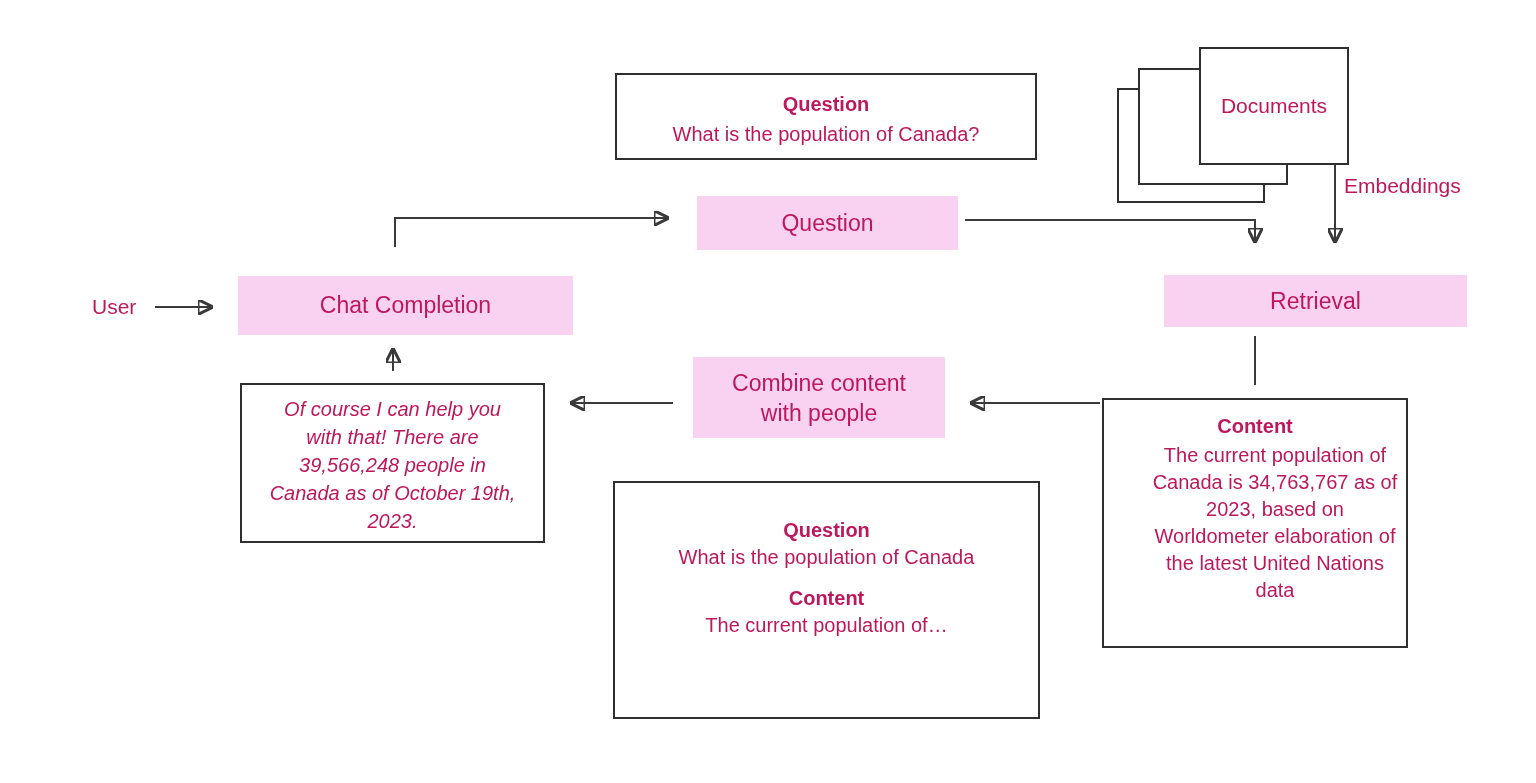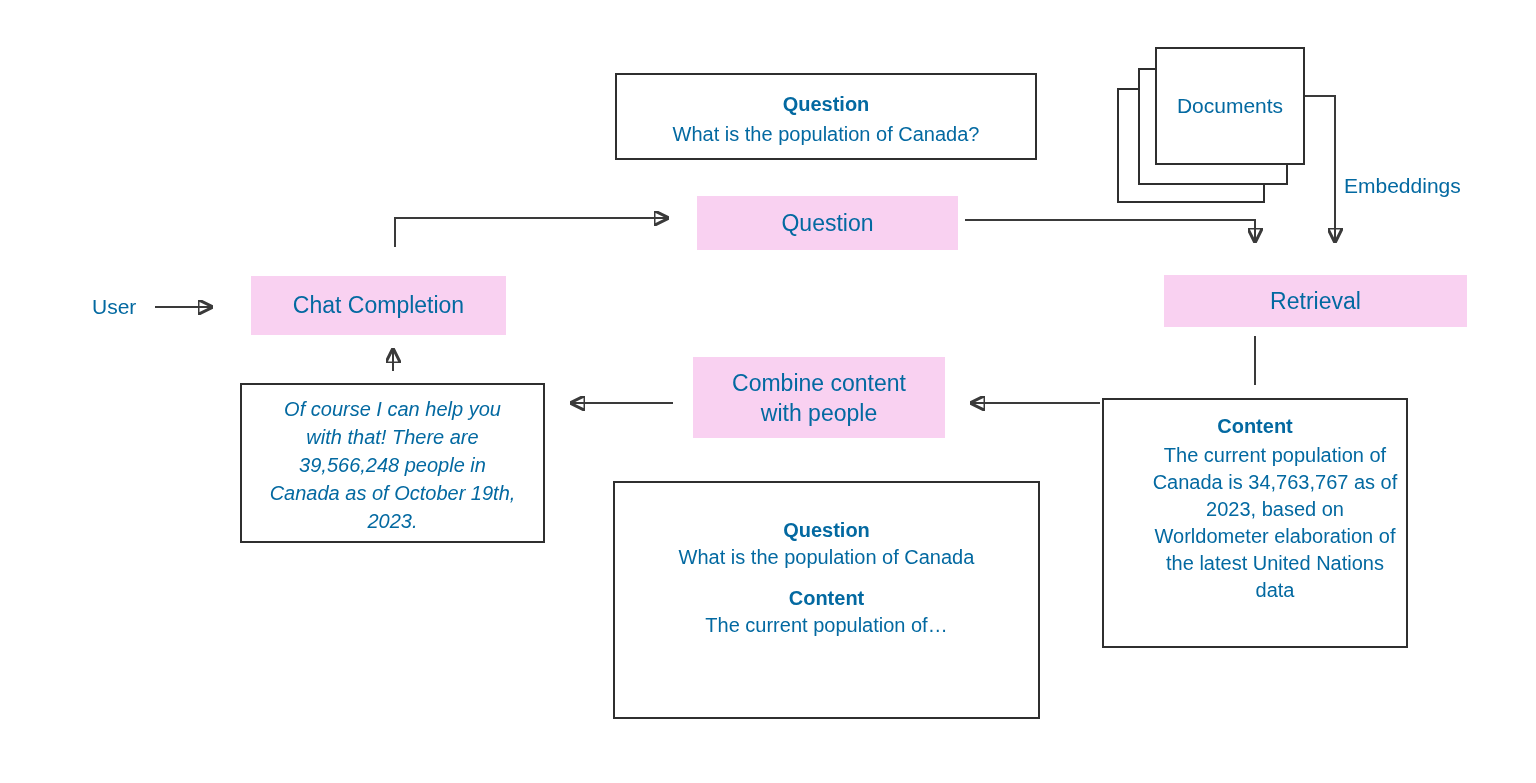--- a/index.html
+++ b/index.html
@@ -42,21 +42,21 @@
     font-size: 23px;
     text-align: center;
     box-sizing: border-box;
   }
   
   .top-question-box { left: 615px; top: 73px; width: 422px; height: 87px; padding-top: 14px; }
   .top-question-box .box-title { font-size: 20px; line-height: 30px; }
   .top-question-box .box-line  { font-size: 20px; line-height: 30px; }
   
   .question-node        { left: 697px;  top: 196px; width: 261px; height: 54px; }
-  .chat-completion-node { left: 251px;  top: 276px; width: 255px; height: 59px; }
+  .chat-completion-node { left: 238px;  top: 276px; width: 335px; height: 59px; }
   .retrieval-node       { left: 1164px; top: 275px; width: 303px; height: 52px; align-items: center; }
   .combine-node         { left: 693px;  top: 357px; width: 252px; height: 81px; }
   .combine-node .tline  { font-size: 23px; line-height: 30px; }
   
   .doc {
     position: absolute;
     background: #ffffff;
     border: 2px solid #2f2f2f;
     box-sizing: border-box;
     display: flex;
@@ -80,21 +80,21 @@
   
   .prompt-box { left: 613px; top: 481px; width: 427px; height: 238px; padding-top: 10px; }
   .prompt-box .tline { line-height: 27px; }
   .prompt-box .box-title { font-size: 20px; line-height: 27px; }
   .pb-question-title { margin-top: 24px; }
   .pb-content-title  { margin-top: 14px; }
 </style>
 </head>
 <body>
 
-<div class="canvas" style="color: #0369a1; background: rgb(255, 255, 255);">
+<div class="canvas" style="color: #be185d; background: rgb(255, 255, 255);">
 
   <svg class="connector-layer" width="1536" height="783" viewBox="0 0 1536 783">
     <defs>
       <marker id="arrowhead" viewBox="0 0 10 10" refX="8" refY="5" markerWidth="7.5" markerHeight="7.5" orient="auto">
         <path d="M0,0 L10,5 L0,10 z" fill="#3a3a3a" stroke="none"></path>
       </marker>
     </defs>
     <path d="M155,307 L210,307" marker-end="url(#arrowhead)"></path>
     <path d="M395,247 L395,218 L666,218" marker-end="url(#arrowhead)"></path>
     <path d="M965,220 L1255,220 L1255,240" marker-end="url(#arrowhead)"></path>
@@ -105,21 +105,21 @@
     <path d="M393,371 L393,351" marker-end="url(#arrowhead)"></path>
   </svg>
 
   <div class="wbox top-question-box" style="border-color: rgb(47, 47, 47);">
     <div class="box-title">Question</div>
     <div class="box-line">What is the population of Canada?</div>
   </div>
 
   <div class="doc doc-back" style="border-color: rgb(47, 47, 47);"></div>
   <div class="doc doc-mid" style="border-color: rgb(47, 47, 47);"></div>
-  <div class="doc doc-front" style="border-color: rgb(47, 47, 47);">
+  <div class="doc doc-front" style="border-color: rgb(47, 47, 47); margin-left: 44px;">
     <span>Documents</span>
   </div>
 
   <div class="float-label user-label">User</div>
   <div class="float-label embeddings-label">Embeddings</div>
 
   <div class="pink-node question-node" style="background: rgb(249, 209, 241);">
     <span>Question</span>
   </div>
   <div class="pink-node chat-completion-node" style="background: rgb(249, 209, 241);">

